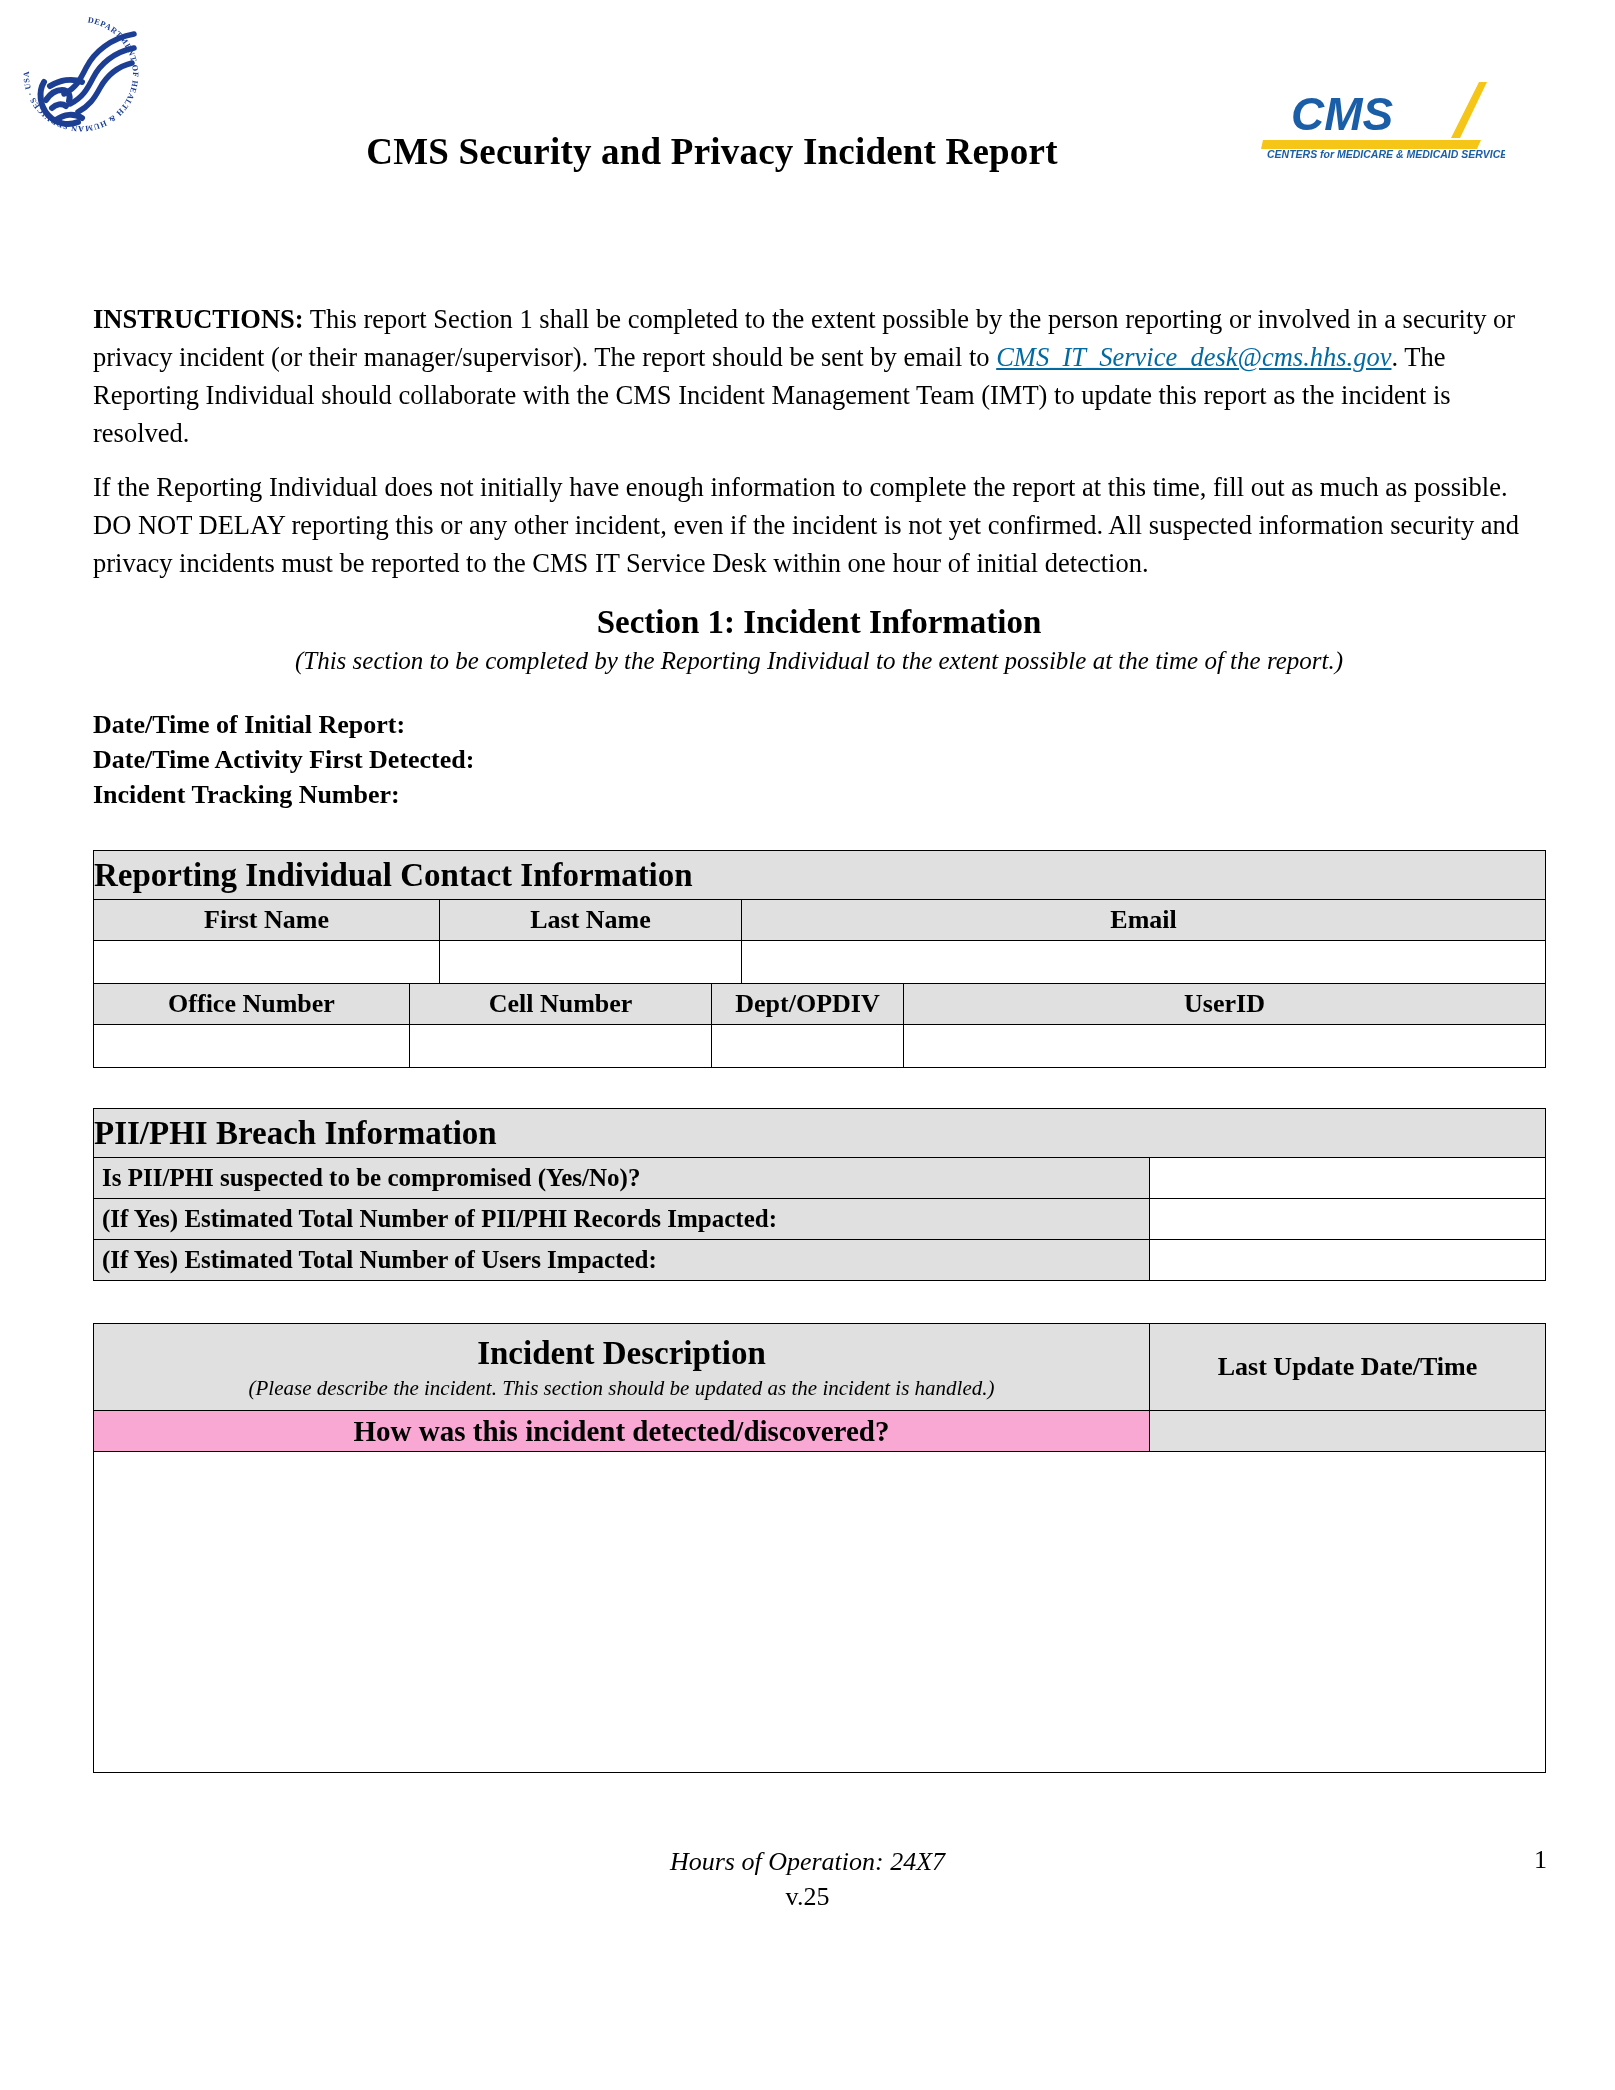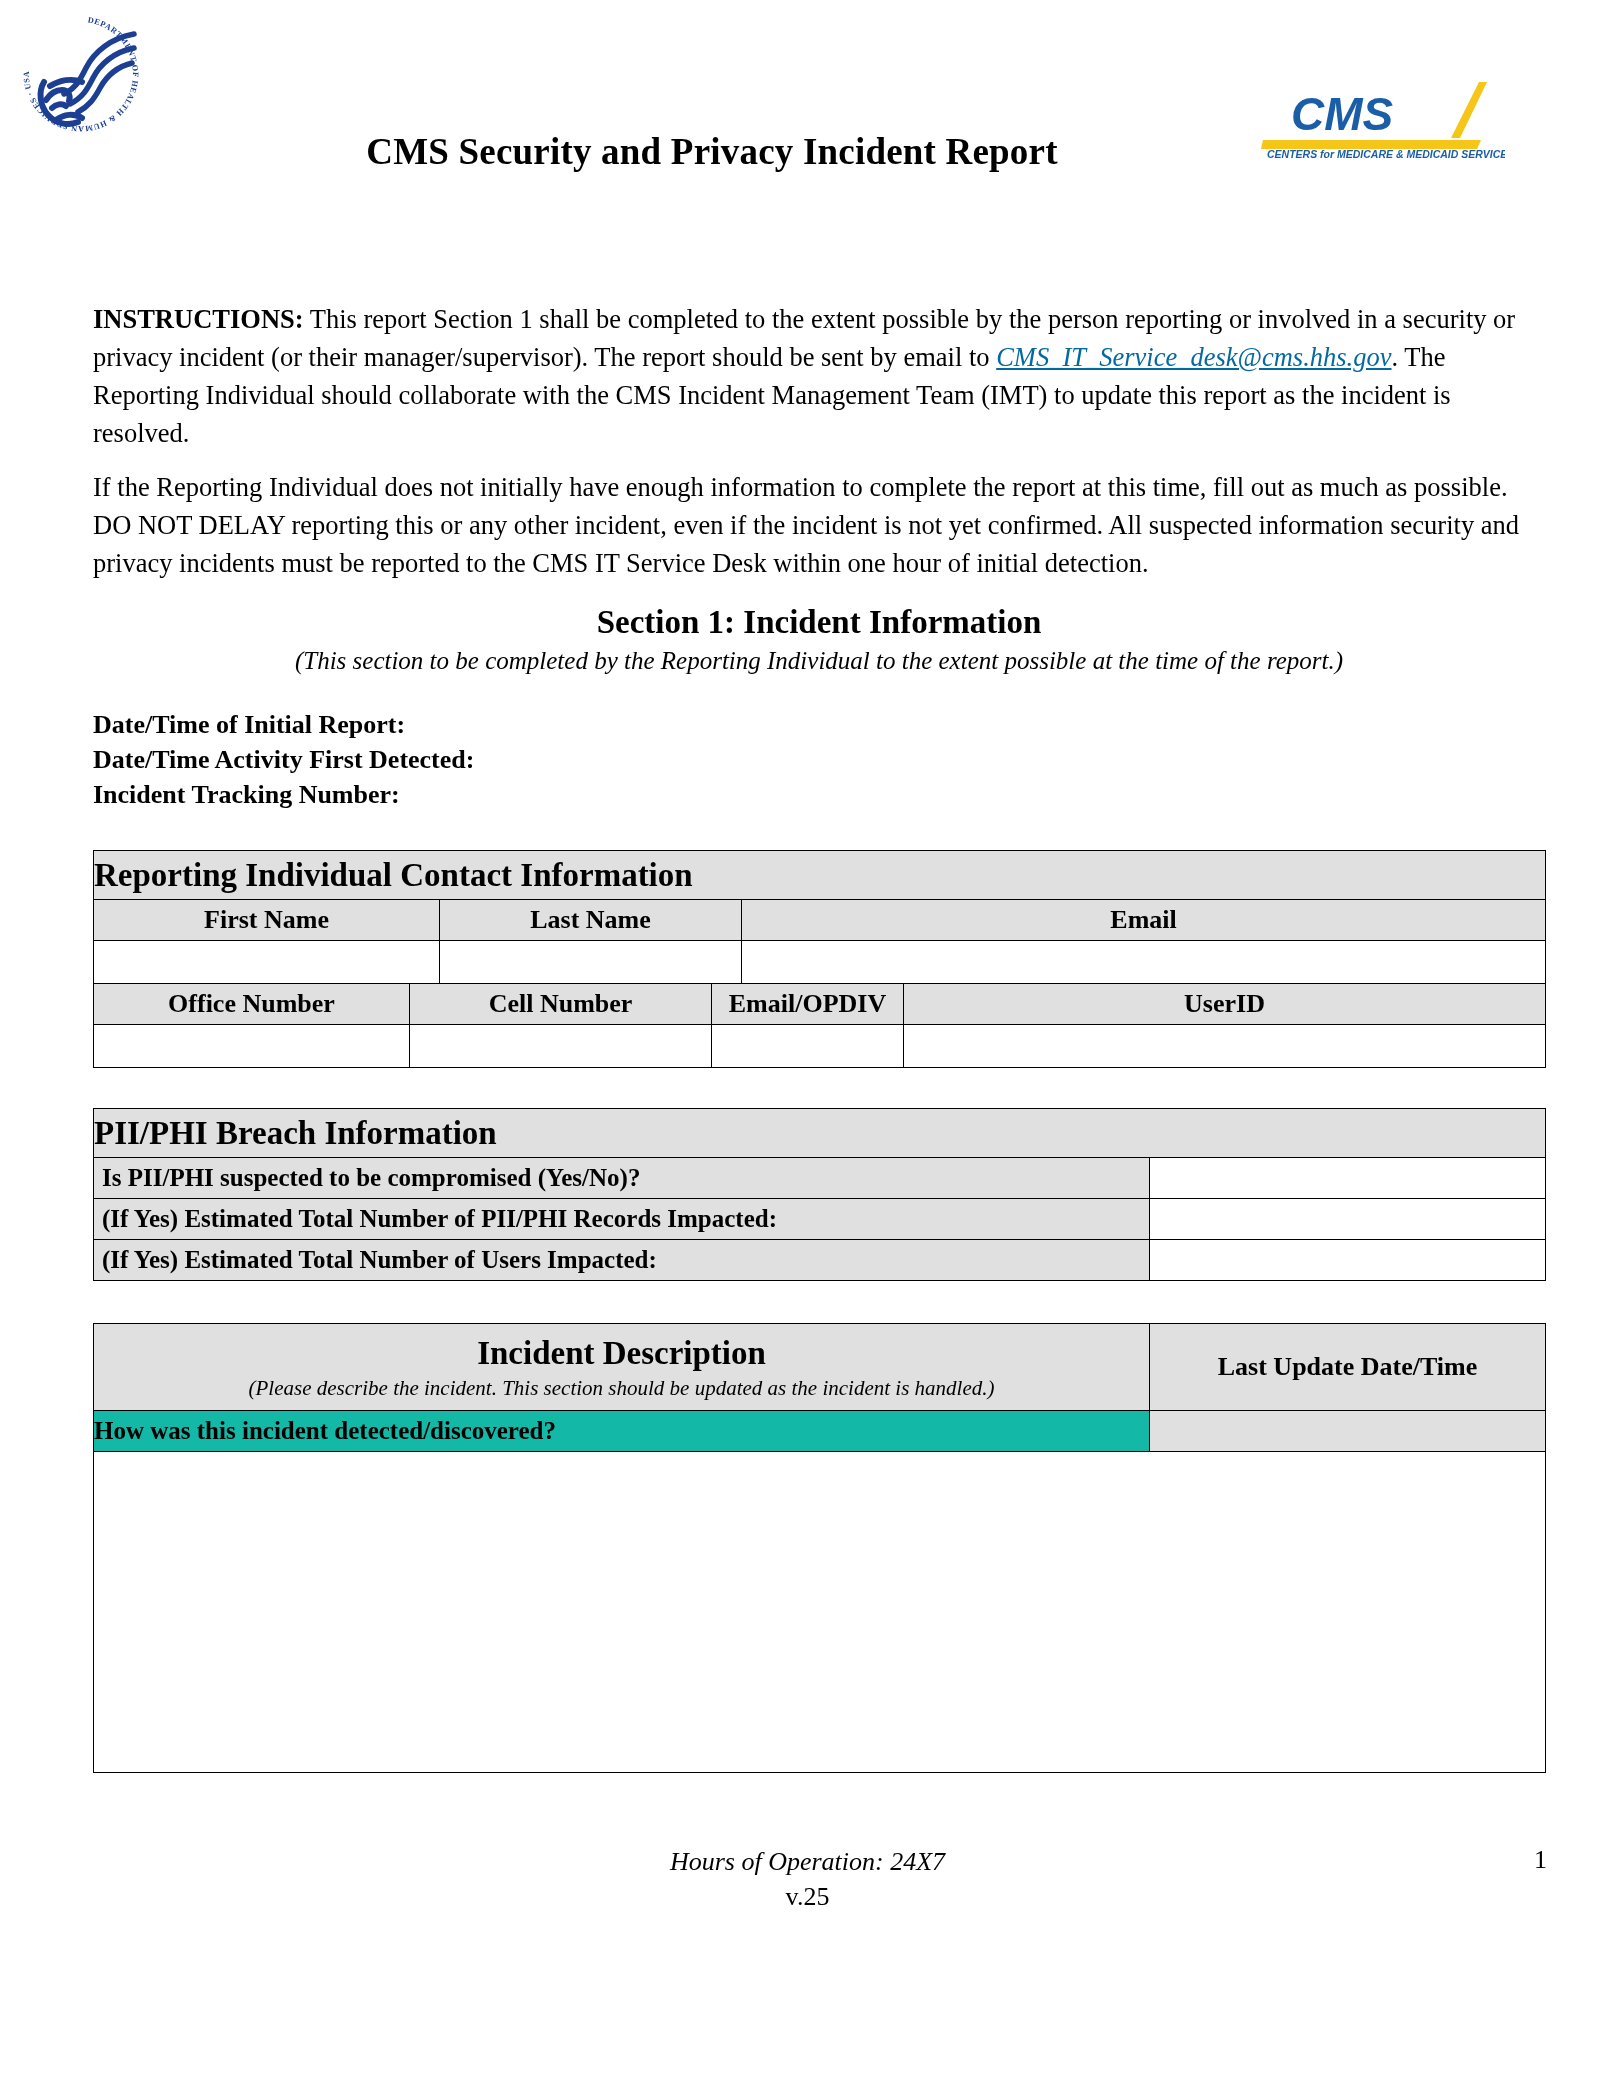--- a/index.html
+++ b/index.html
@@ -166,22 +166,23 @@
     display: block;
     line-height: 28px;
   }
   .lastupdate {
     background: #e0e0e0;
     text-align: center;
     font-size: 26px;
     font-weight: bold;
   }
   .detected {
-    background: #14b8a6;
-    font-size: 25px;
+    background: #f9a8d4;
+    text-align: center;
+    font-size: 29px;
     font-weight: bold;
     height: 40px;
     line-height: 40px;
   }
   .bigblank {
     background: #ffffff;
     height: 320px;
   }
 
   
@@ -293,21 +294,21 @@
             <td class="colhead" colspan="3">Email</td>
           </tr>
           <tr>
             <td class="blankcell" colspan="2"></td>
             <td class="blankcell" colspan="2"></td>
             <td class="blankcell" colspan="3"></td>
           </tr>
           <tr>
             <td class="colhead">Office Number</td>
             <td class="colhead" colspan="2">Cell Number</td>
-            <td class="colhead" colspan="2">Email/OPDIV</td>
+            <td class="colhead" colspan="2">Dept/OPDIV</td>
             <td class="colhead" colspan="2">UserID</td>
           </tr>
           <tr>
             <td class="blankcell"></td>
             <td class="blankcell" colspan="2"></td>
             <td class="blankcell" colspan="2"></td>
             <td class="blankcell" colspan="2"></td>
           </tr>
         </tbody>
       </table>

